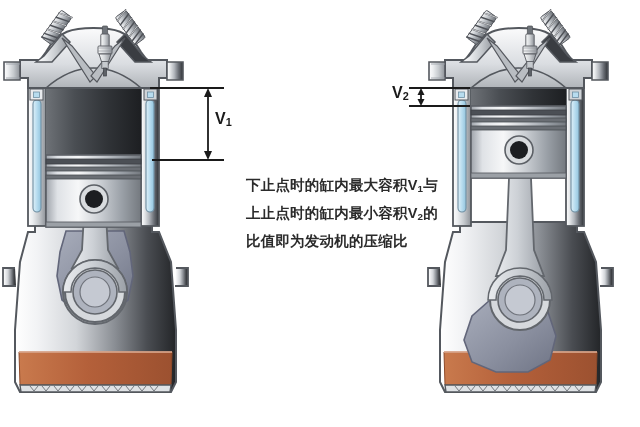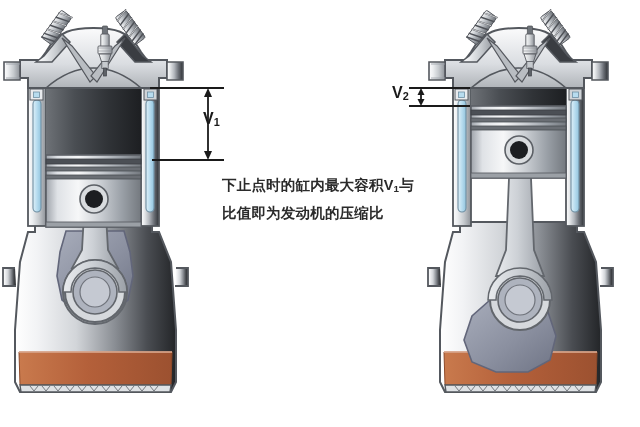--- a/index.html
+++ b/index.html
@@ -33,40 +33,40 @@
     left: 222px;
     top: 172px;
     width: 200px;
     color: #2b2b2b;
     font-size: 14.5px;
     font-weight: bold;
     line-height: 26px;
     letter-spacing: 0.2px;
     white-space: nowrap;
   }
-  .caption .line { display: block; }
+  .caption .line { display: block; margin-left: 24px; }
   .caption sub {
     font-size: 0.68em;
     vertical-align: baseline;
     position: relative;
     top: 0.22em;
   }
   .dim-label {
     position: absolute;
     color: #1a1a1a;
     font-size: 16px;
     font-weight: bold;
   }
   .dim-label sub {
     font-size: 0.68em;
     vertical-align: baseline;
     position: relative;
     top: 0.22em;
   }
-  #label-v1 { left: 203px; top: 110px; }
+  #label-v1 { left: 215px; top: 110px; }
   #label-v2 { left: 392px; top: 84px; }
 </style>
 </head>
 <body>
 
 <div id="stage">
 
   <svg class="diagram" viewBox="0 0 640 427">
     <defs>
       <linearGradient id="gMetalH" x1="0" y1="0" x2="1" y2="0">
@@ -378,16 +378,17 @@
 
   <div class="dim-label" id="label-v1">
     <span>V</span><sub>1</sub>
   </div>
   <div class="dim-label" id="label-v2">
     <span>V</span><sub>2</sub>
   </div>
 
   <div class="caption">
     <span class="line"><span>下止点时的缸内最大容积V</span><sub>1</sub><span>与</span></span>
+    <span class="line"><span>上止点时的缸内最小容积V</span><sub>2</sub><span>的</span></span>
     <span class="line"><span>比值即为发动机的压缩比</span><sub></sub><span></span></span>
   </div>
 
 </div>
 
 </body></html>

